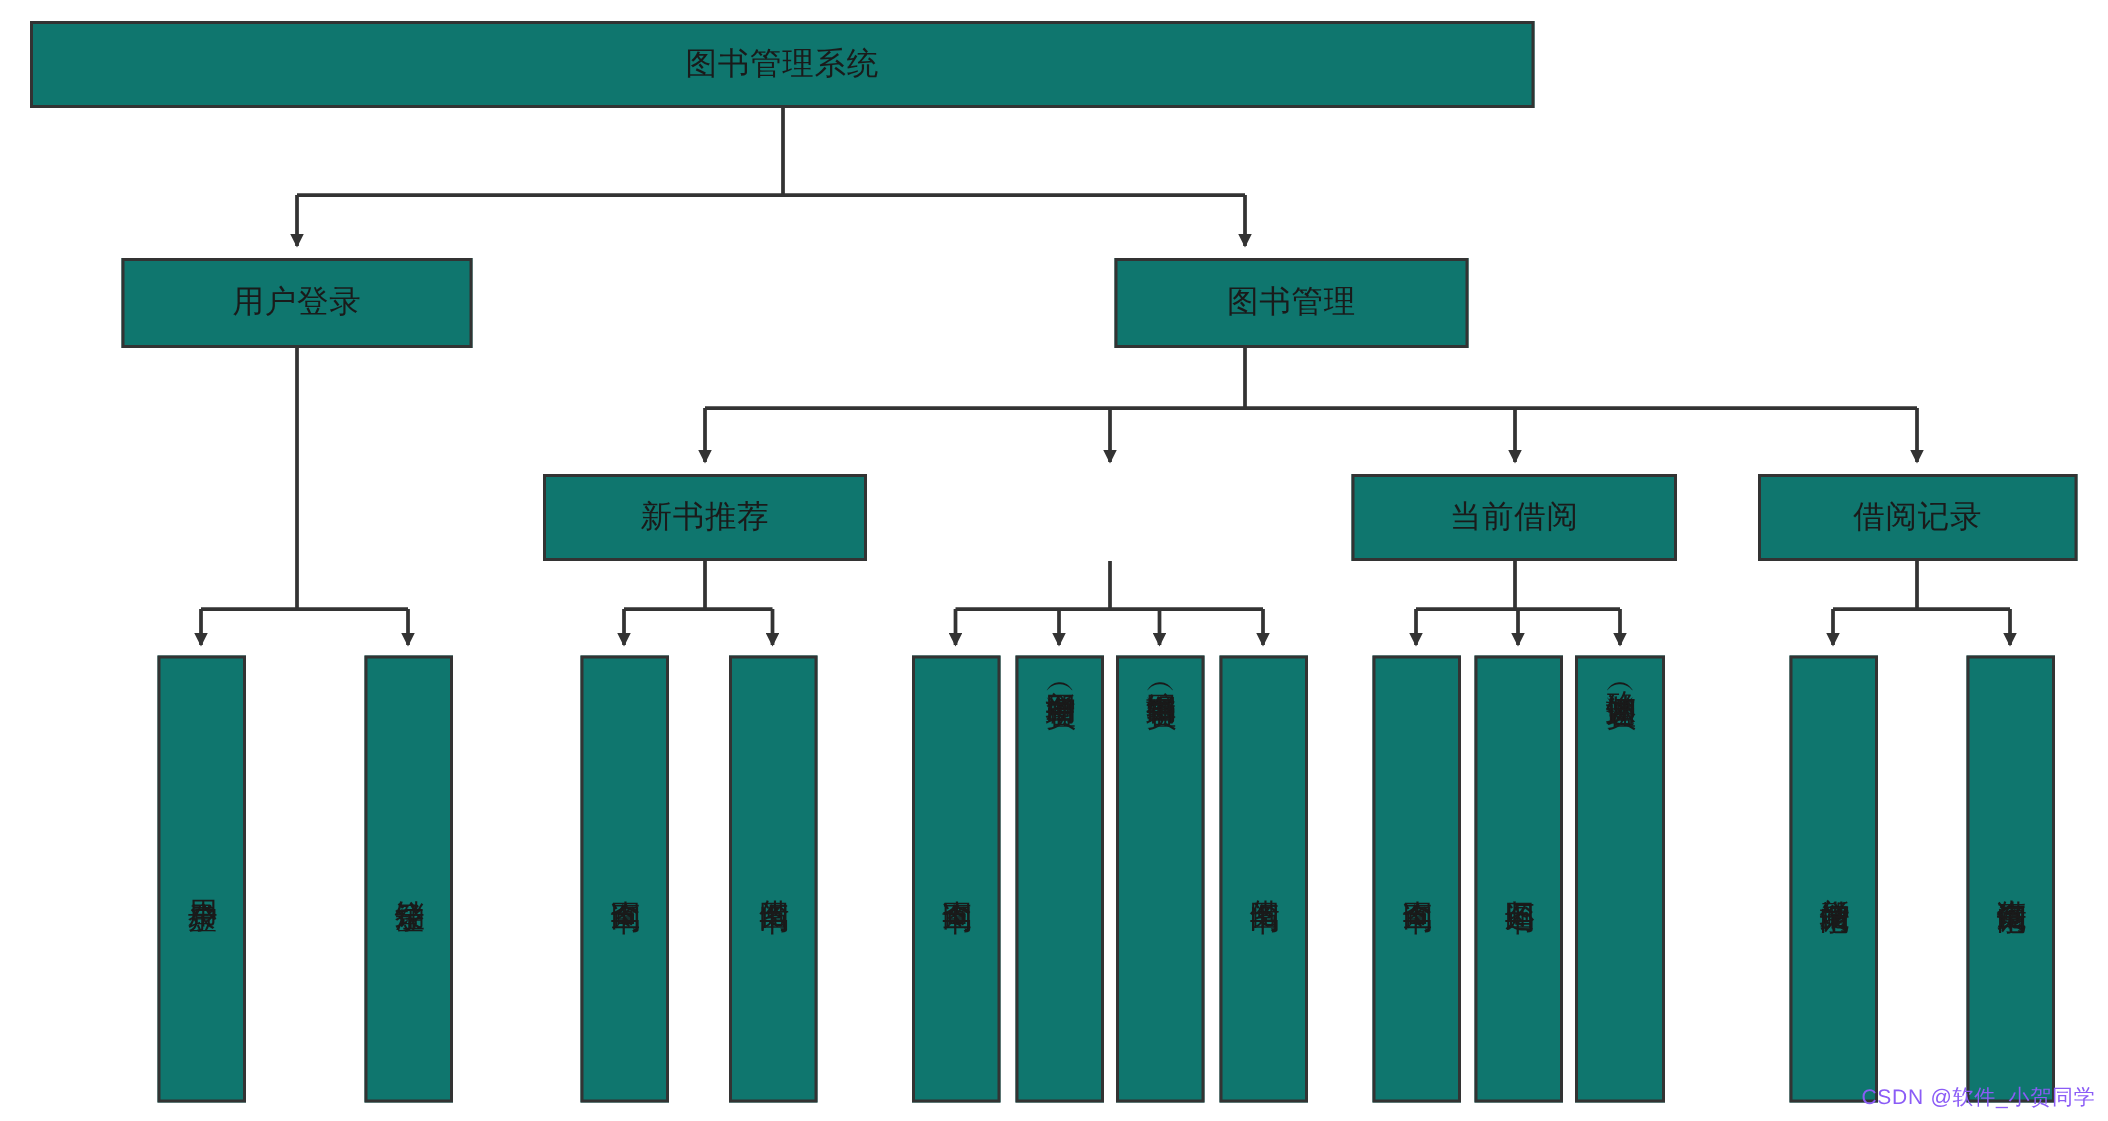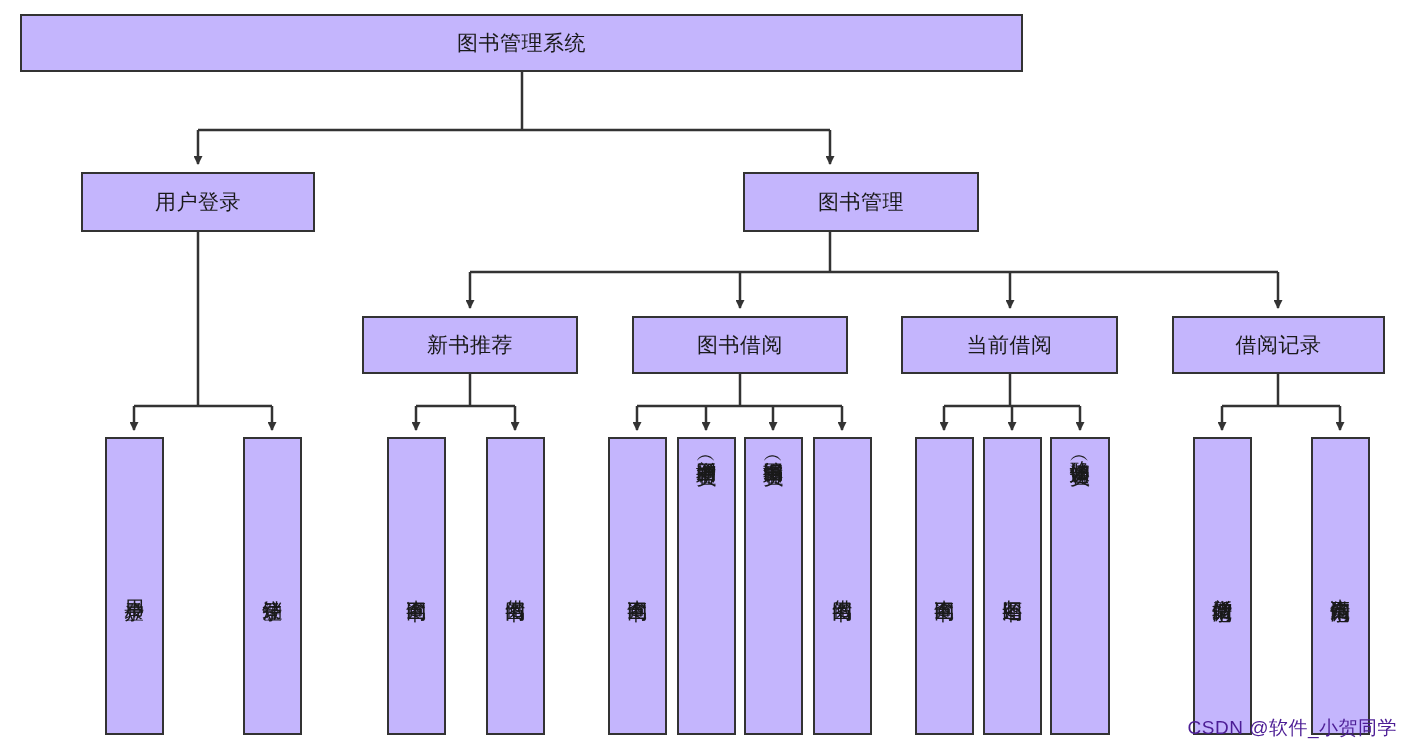--- a/index.html
+++ b/index.html
@@ -22,21 +22,21 @@
     left: 0;
     top: 0;
     width: 1405px;
     height: 747px;
     pointer-events: none;
   }
   .node {
     position: absolute;
     box-sizing: border-box;
     border: 2px solid #333333;
-    background: #c4b5fd;
+    background: #0f766e;
     display: flex;
     align-items: center;
     justify-content: center;
     color: #1a1a1a;
     z-index: 2;
   }
   .node .label {
     font-size: 21px;
     line-height: 1.2;
     letter-spacing: 0.5px;
@@ -56,22 +56,22 @@
     white-space: nowrap;
   }
   .node.vertical.centered {
     align-items: center;
     padding-top: 0;
   }
   .watermark {
     position: absolute;
     right: 8px;
     bottom: 6px;
-    font-size: 19px;
-    color: #4c1d95;
+    font-size: 14px;
+    color: #8b5cf6;
     letter-spacing: 0.5px;
     z-index: 5;
     white-space: nowrap;
   }
 </style>
 </head>
 <body>
 
 <div id="canvas">
 
@@ -132,23 +132,20 @@
   <div class="node" style="left:81px; top:172px; width:234px; height:60px;">
     <span class="label">用户登录</span>
   </div>
   <div class="node" style="left:711px; top:172px; width:236px; height:60px;margin-left:32px;">
     <span class="label">图书管理</span>
   </div>
 
   <div class="node" style="left:362px; top:316px; width:216px; height:58px;text-align:right;">
     <span class="label">新书推荐</span>
   </div>
-  <div class="node" style="left:632px; top:316px; width:216px; height:58px;">
-    <span class="label">图书借阅</span>
-  </div>
   <div class="node" style="left:1172px; top:316px; width:213px; height:58px;">
     <span class="label">借阅记录</span>
   </div>
   <div class="node" style="left:901px; top:316px; width:217px; height:58px;">
     <span class="label">当前借阅</span>
   </div>
 
   <div class="node vertical centered" style="left:105px; top:437px; width:59px; height:298px;">
     <span class="label">用户登录</span>
   </div>

